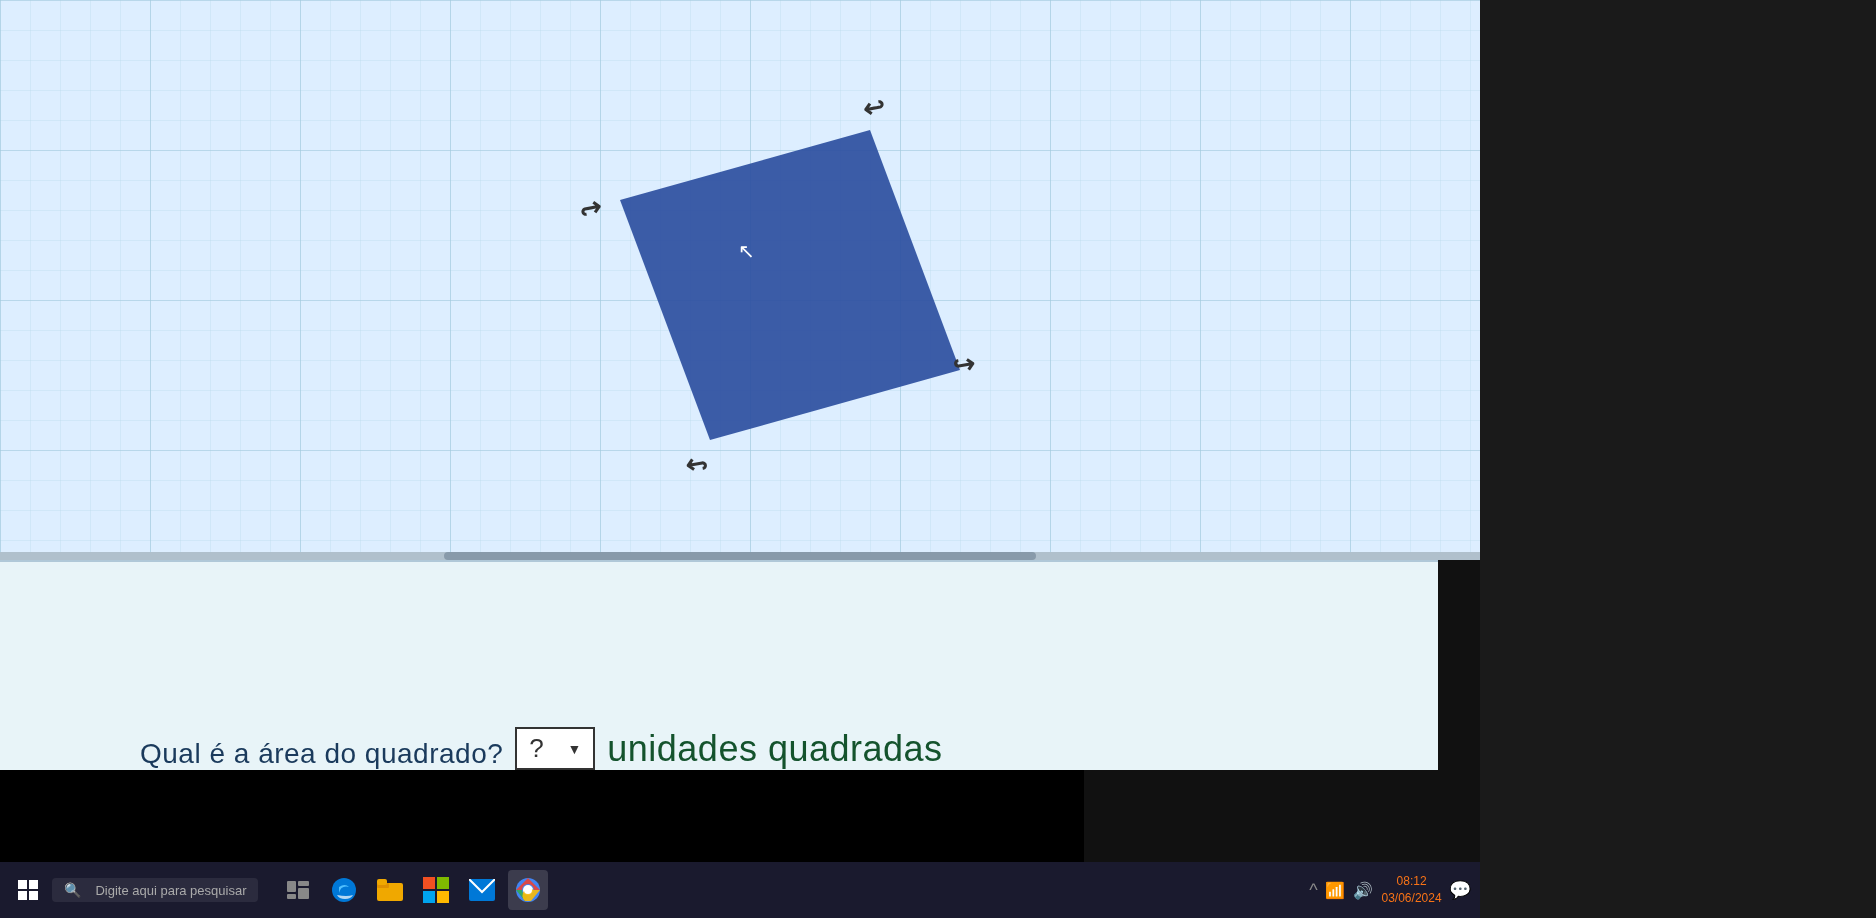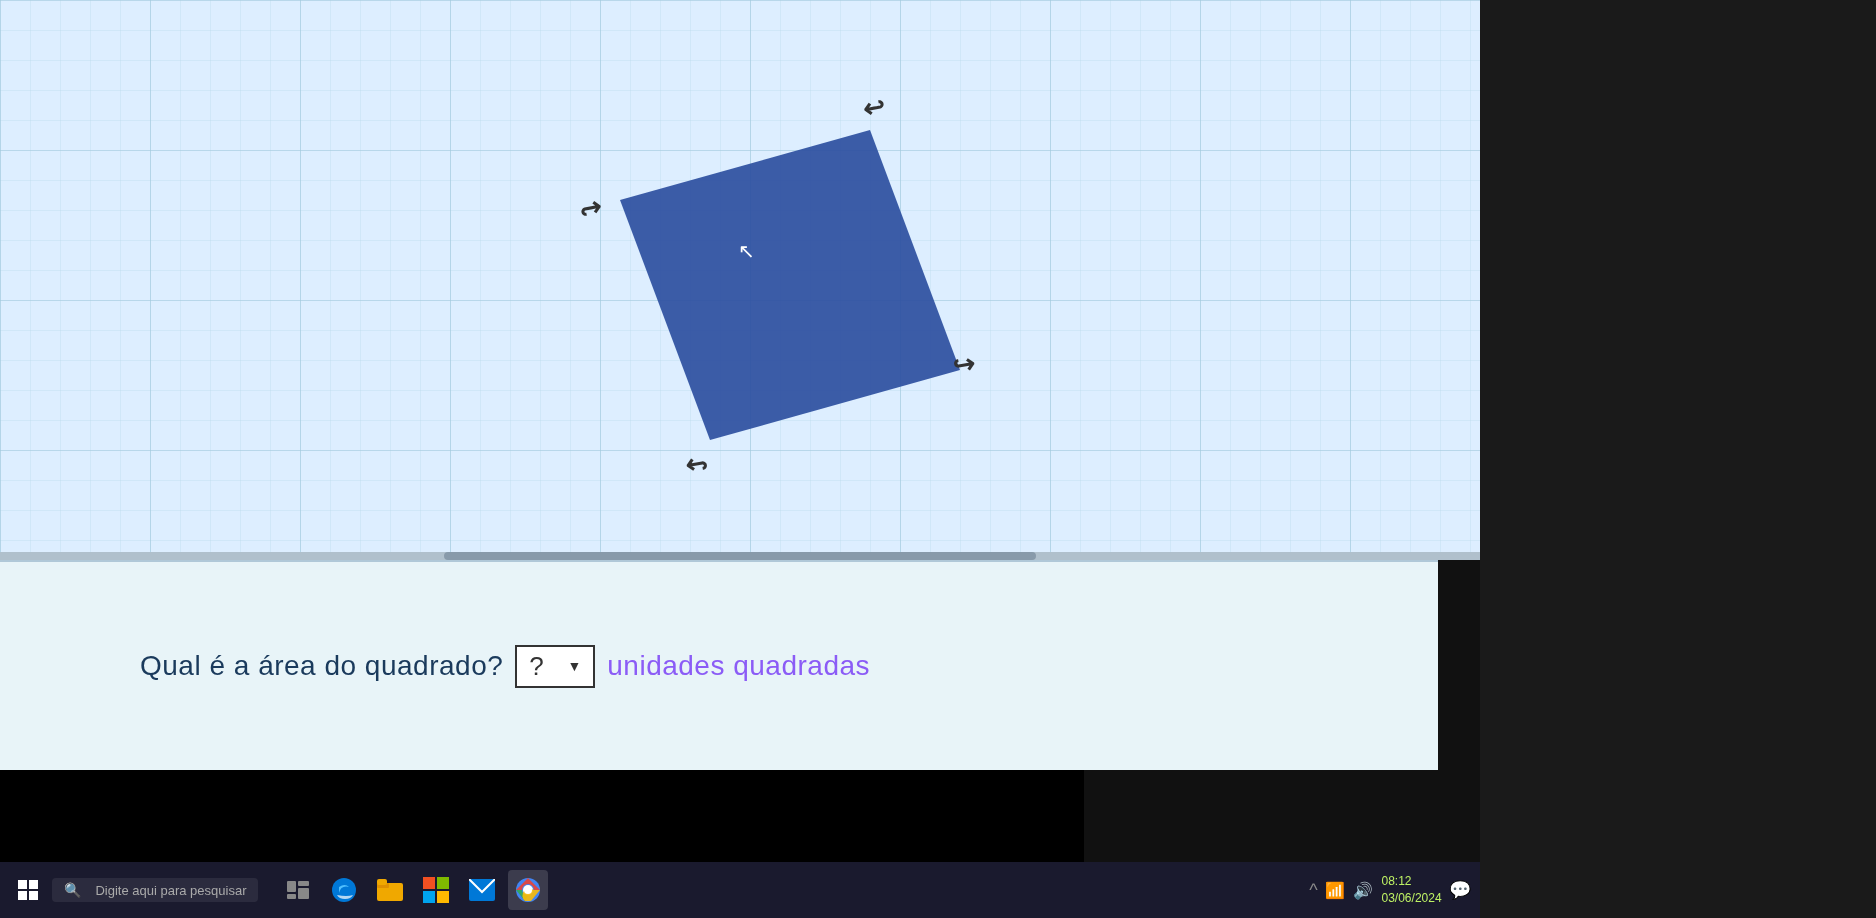--- a/index.html
+++ b/index.html
@@ -42,21 +42,21 @@
     
     .bottom-panel {
       position: absolute;
       top: 560px;
       left: 0;
       width: 1438px;
       height: 210px;
       background: #e8f4f8;
       border-top: 2px solid #b0c8d8;
       display: flex;
-      align-items: center;
+      align-items: flex-end;
       padding-left: 140px;
     }
 
     .question-text {
       font-size: 28px;
       color: #1a3a5c;
       font-weight: 400;
       letter-spacing: 0.5px;
     }
 
@@ -73,22 +73,22 @@
       justify-content: space-between;
     }
 
     .answer-box .dropdown-arrow {
       margin-left: 8px;
       font-size: 14px;
       color: #333;
     }
 
     .units-text {
-      font-size: 28px;
-      color: #8b5cf6;
+      font-size: 36px;
+      color: #14532d;
       font-weight: 400;
       letter-spacing: 0.5px;
     }
 
     
     .taskbar {
       position: absolute;
       bottom: 0;
       left: 0;
       width: 1480px;
@@ -126,22 +126,22 @@
     .taskbar-right {
       margin-left: auto;
       display: flex;
       align-items: center;
       gap: 8px;
       color: #ccc;
       font-size: 12px;
     }
 
     .taskbar-time {
-      text-align: left;
-      color: #bef264;
+      text-align: center;
+      color: #f97316;
       font-size: 12px;
       line-height: 1.4;
     }
 
     
     .browser-topbar {
       position: absolute;
       top: 0;
       right: 0;
       width: 400px;

